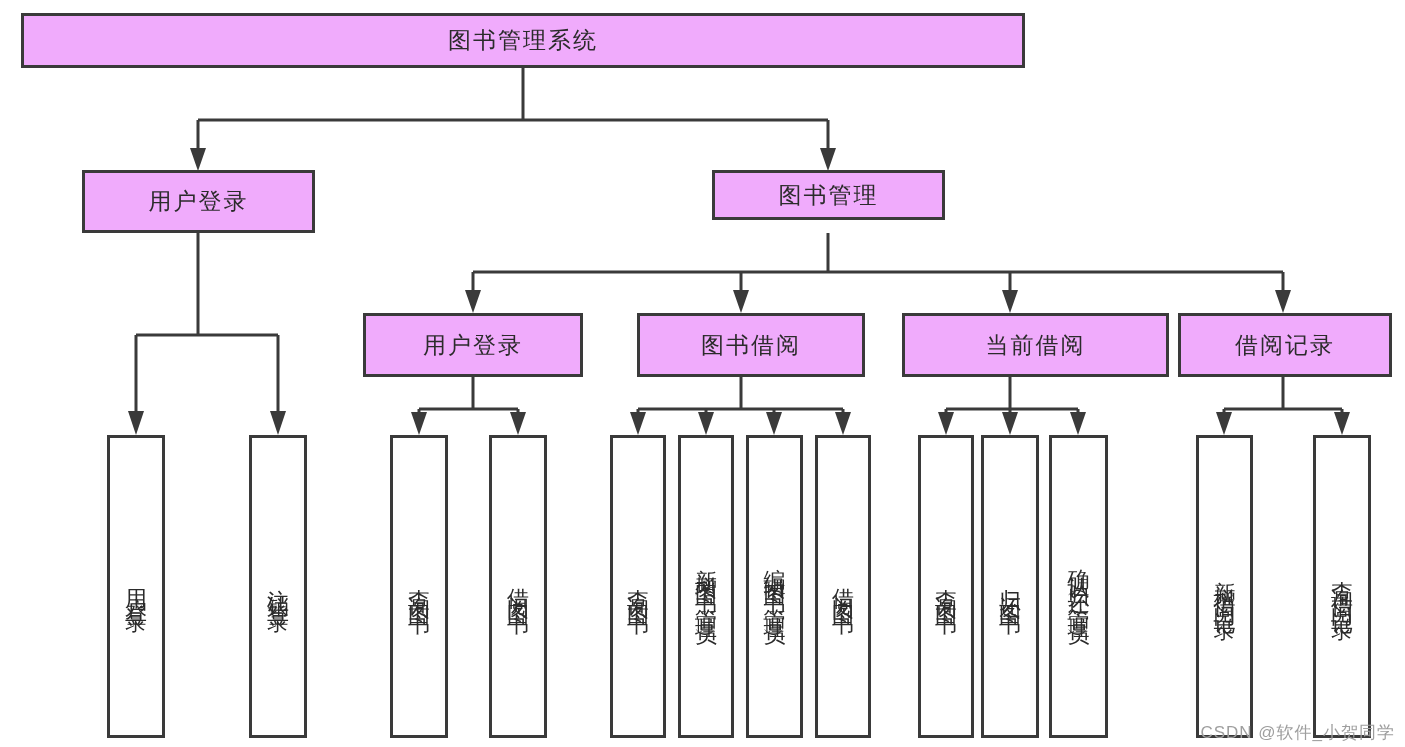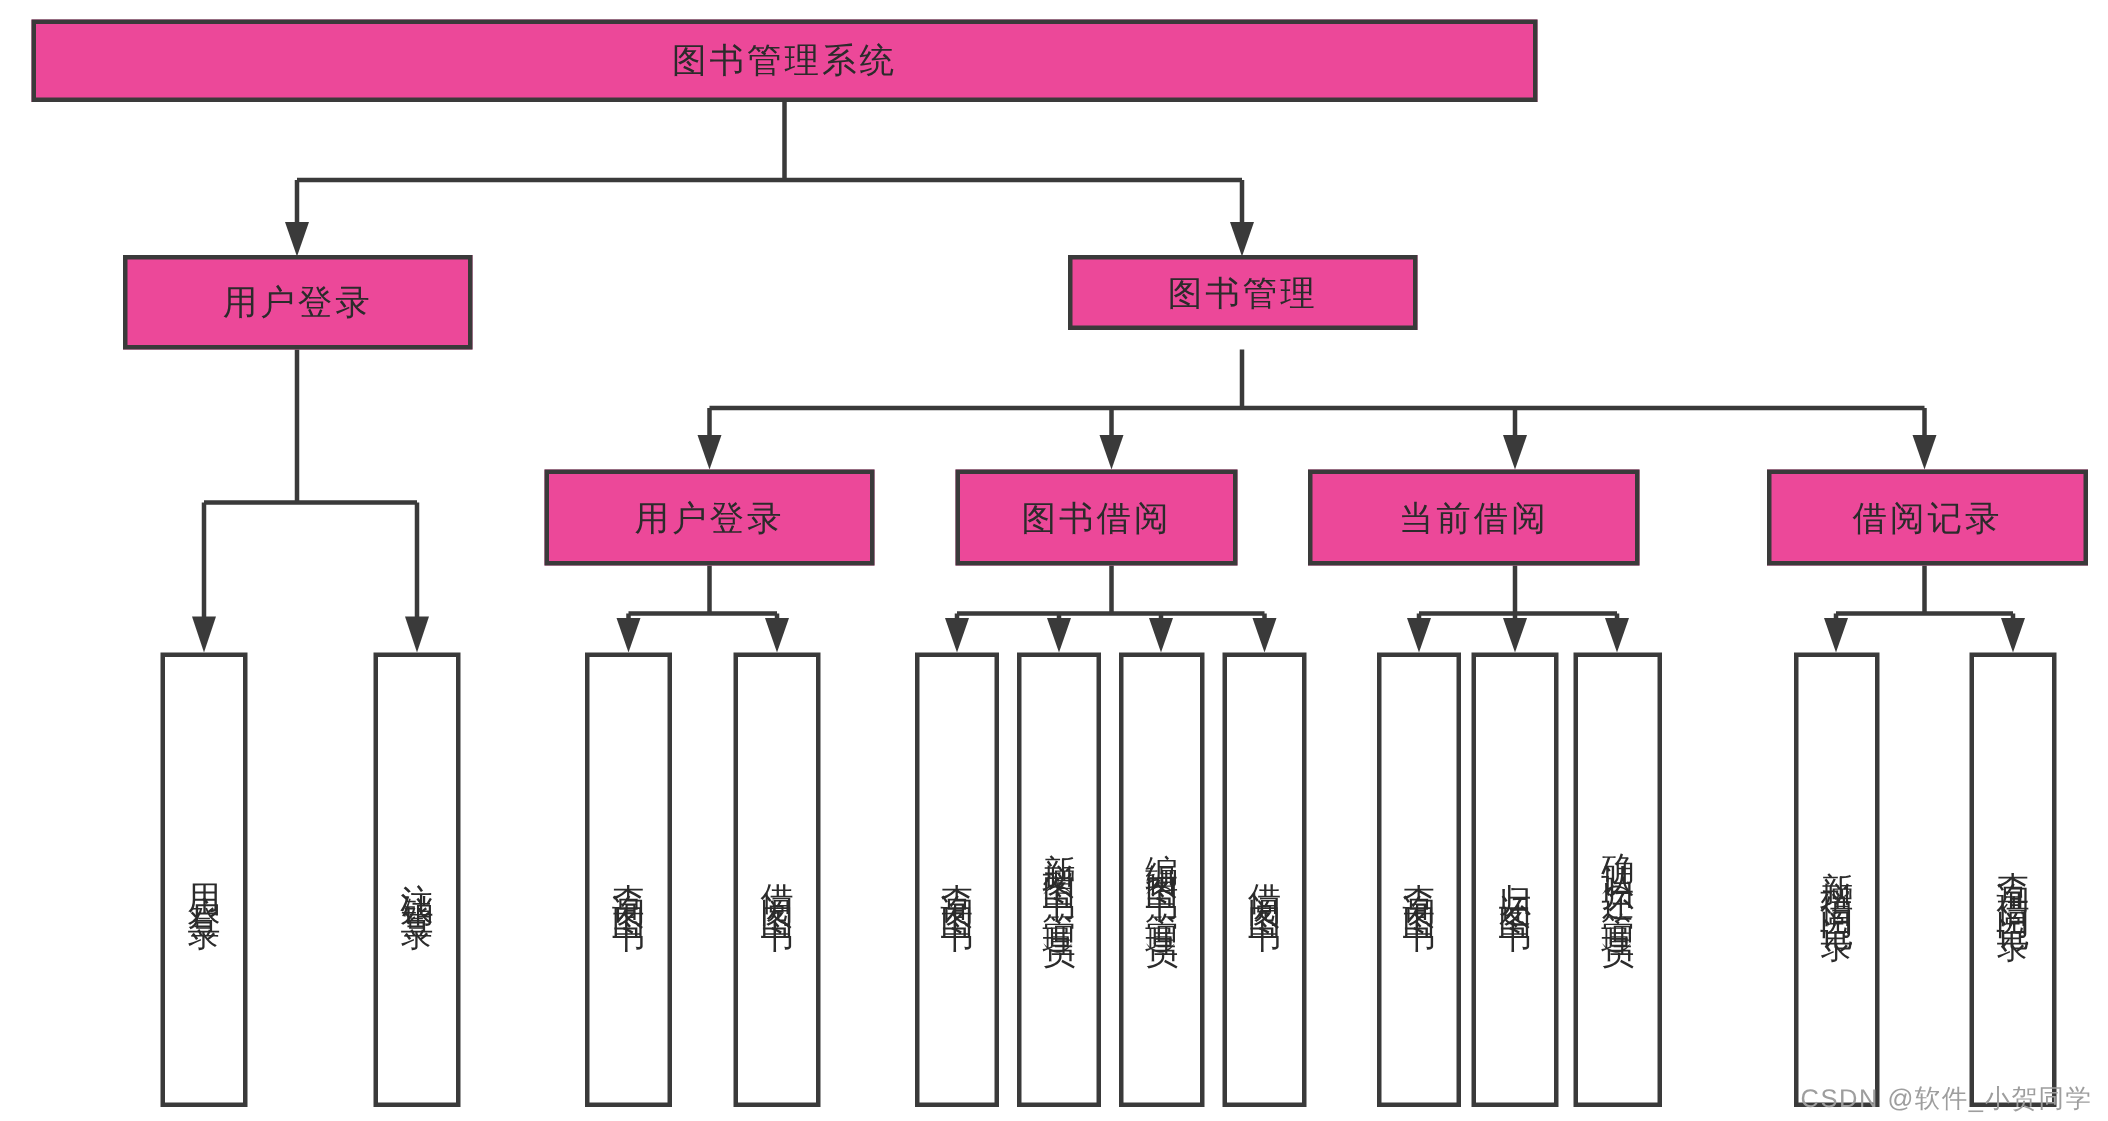--- a/index.html
+++ b/index.html
@@ -3,21 +3,21 @@
 <meta charset="utf-8">
 <style>
   html,body{margin:0;padding:0;background:#ffffff;}
   body{font-family:"Liberation Sans", sans-serif;}
   .stage{position:relative;width:1405px;height:747px;background:#ffffff;overflow:hidden;}
   .connectors{position:absolute;left:0;top:0;width:1405px;height:747px;}
   .node{
     position:absolute;
     box-sizing:border-box;
     border:3px solid #3a3a3a;
-    background:#ec4899;
+    background:#f0abfc;
     display:flex;align-items:center;justify-content:center;
     color:#2b2b2b;
     font-size:23px;
     letter-spacing:2px;
     white-space:nowrap;
   }
   .node-v{
     position:absolute;
     box-sizing:border-box;
     border:3px solid #3a3a3a;
@@ -89,22 +89,22 @@
       <path d="M1334 412 L1350 412 L1342 435 Z"></path>
     </g>
   </svg>
 
   <div class="node" style="left:21px;top:13px;width:1004px;height:55px;">图书管理系统</div>
 
   <div class="node" style="left:82px;top:170px;width:233px;height:63px;">用户登录</div>
   <div class="node" style="left:712px;top:170px;width:233px;height:50px;">图书管理</div>
 
   <div class="node" style="left:363px;top:313px;width:220px;height:64px;">用户登录</div>
-  <div class="node" style="left:637px;top:313px;width:188px;height:64px;">图书借阅</div>
-  <div class="node" style="left:872px;top:313px;width:221px;height:64px;text-align:center;">当前借阅</div>
+  <div class="node" style="left:637px;top:313px;width:228px;height:64px;">图书借阅</div>
+  <div class="node" style="left:902px;top:313px;width:267px;height:64px;text-align:center;">当前借阅</div>
   <div class="node" style="left:1178px;top:313px;width:214px;height:64px;">借阅记录</div>
 
   <div class="node-v" style="left:107px;top:435px;width:58px;height:303px;">用户登录</div>
   <div class="node-v" style="left:249px;top:435px;width:58px;height:303px;">注销登录</div>
 
   <div class="node-v" style="left:390px;top:435px;width:58px;height:303px;">查询图书</div>
   <div class="node-v" style="left:489px;top:435px;width:58px;height:303px;">借阅图书</div>
 
   <div class="node-v" style="left:610px;top:435px;width:56px;height:303px;">查询图书</div>
   <div class="node-v" style="left:678px;top:435px;width:56px;height:303px;">新增图书（管理员）</div>

